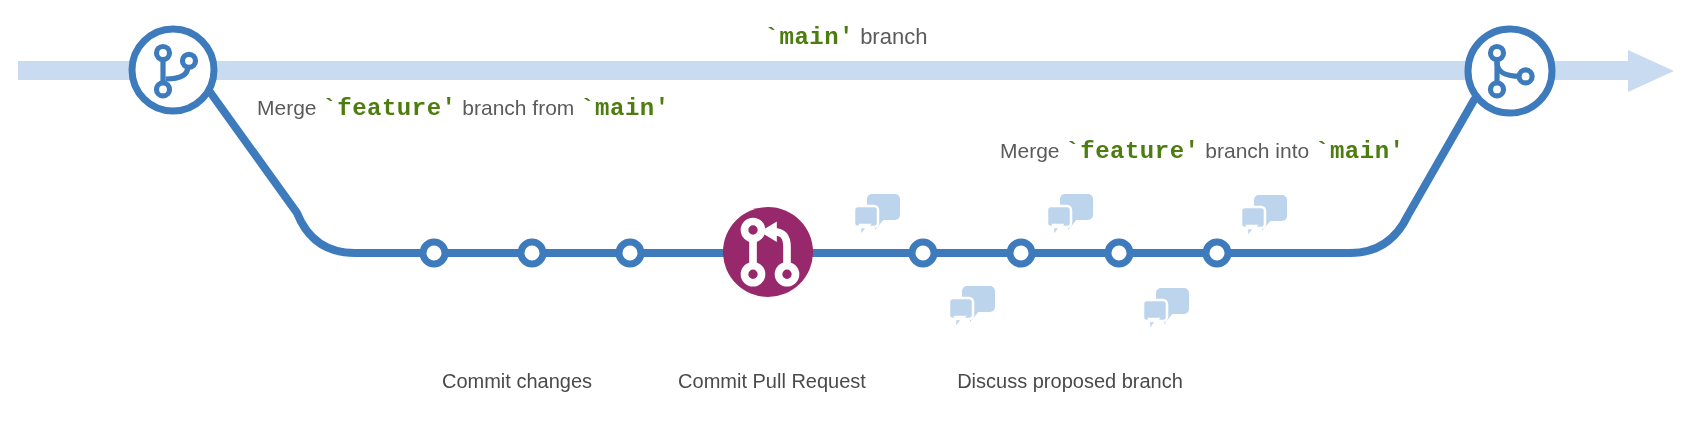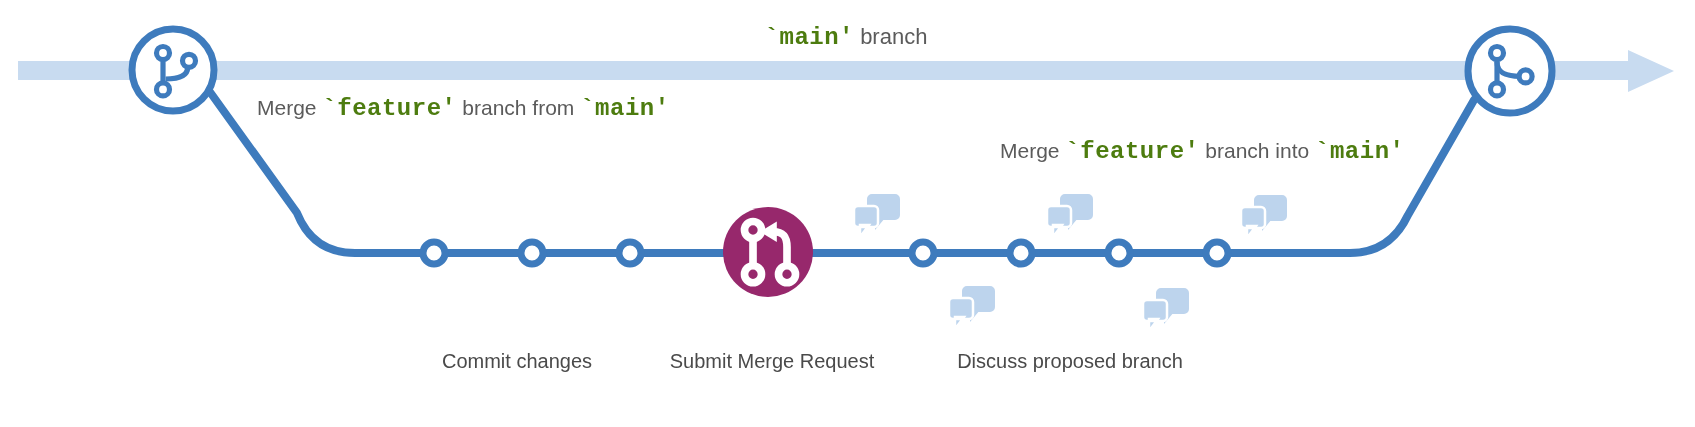--- a/index.html
+++ b/index.html
@@ -26,21 +26,21 @@
   
   .lbl{position:absolute;white-space:nowrap;color:#5b5b5b;font-size:21px;}
   .lbl .code{
     font-family:"Liberation Mono","DejaVu Sans Mono",monospace;
     font-weight:bold;color:#4d7c0f;font-size:24px;letter-spacing:.5px;
   }
   .lbl-main-branch{left:846px;top:24px;transform:translateX(-50%);font-size:22px;}
   .lbl-create{left:257px;top:95px;}
   .lbl-merge{left:1000px;top:110px;margin-top:28px;}
   .step-label{
-    position:absolute;top:350px;transform:translateX(-50%);
+    position:absolute;top:370px;transform:translateX(-50%);
     color:#4a4a4a;font-size:20px;white-space:nowrap;
   }
   .step-commit{left:517px;}
   .step-pr{left:772px;}
   .step-discuss{left:1070px;}
 </style>
 </head>
 <body>
 
 <div id="canvas">
@@ -125,16 +125,16 @@
 
   <div class="lbl lbl-create">
     <span>Merge </span><span class="code">`feature'</span><span> branch from </span><span class="code">`main'</span>
   </div>
 
   <div class="lbl lbl-merge">
     <span>Merge </span><span class="code">`feature'</span><span> branch into </span><span class="code">`main'</span>
   </div>
 
   <div class="step-label step-commit">Commit changes</div>
-  <div class="step-label step-pr">Submit Merge Request</div>
+  <div class="step-label step-pr">Commit Pull Request</div>
   <div class="step-label step-discuss">Discuss proposed branch</div>
 
 </div>
 
 </body></html>

